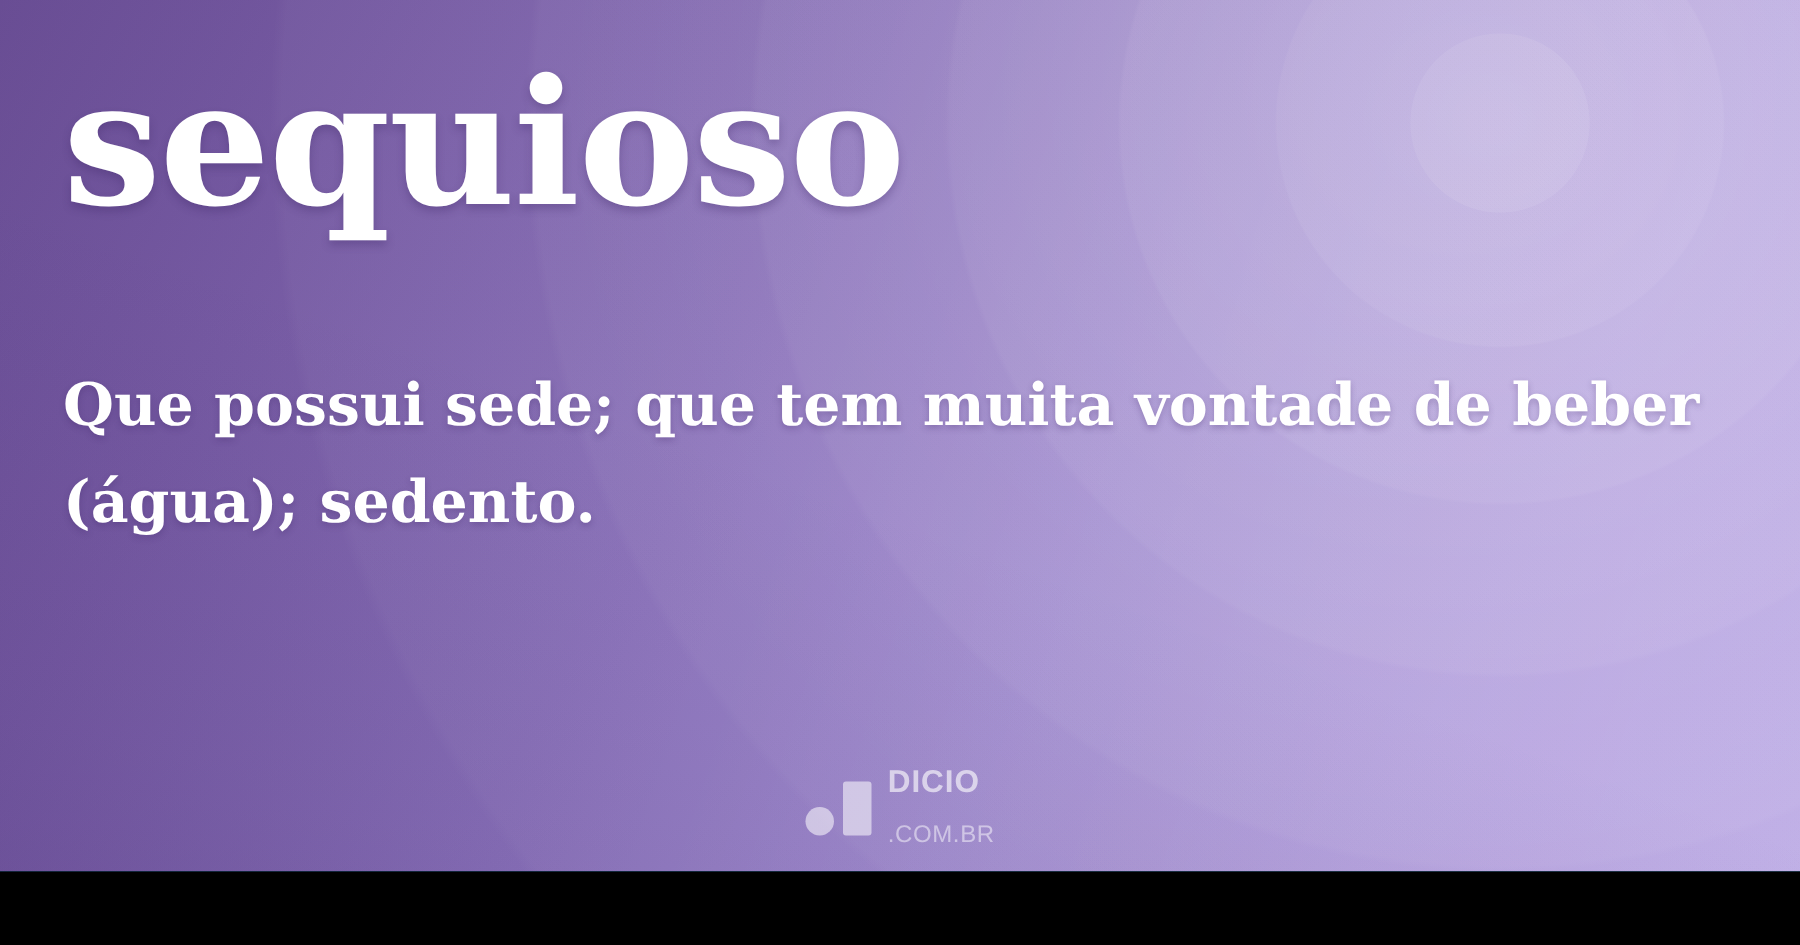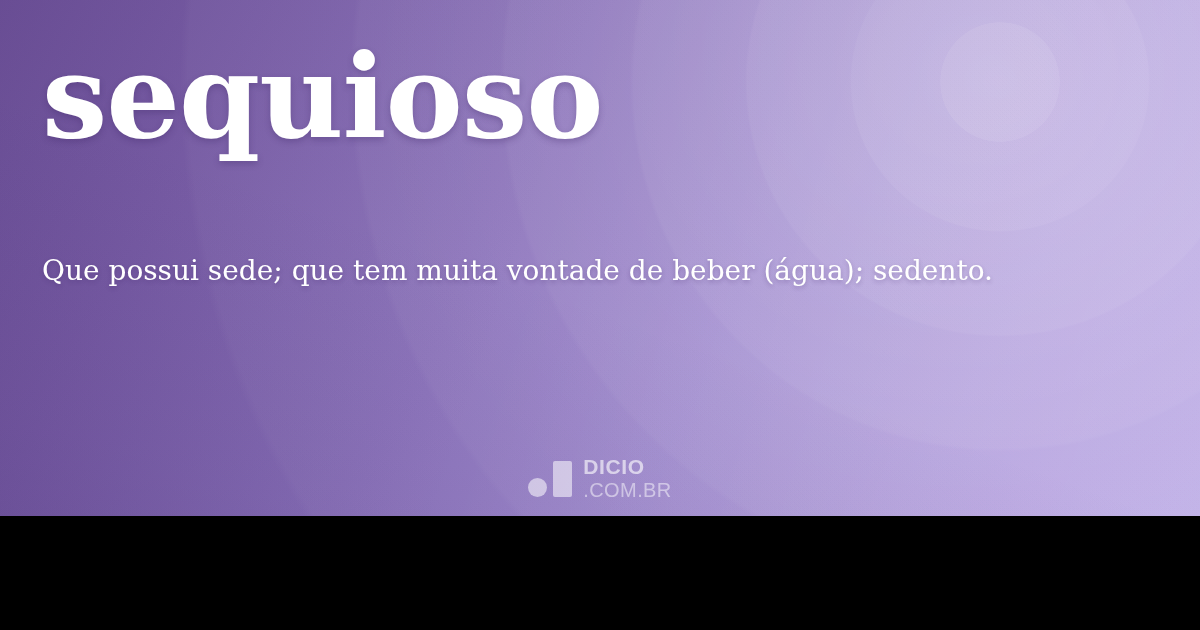--- a/index.html
+++ b/index.html
@@ -5,21 +5,21 @@
 <style>
   html, body {
     margin: 0;
     padding: 0;
     background: #000;
   }
 
   .card {
     position: relative;
     width: 1200px;
-    height: 516px;
+    height: 581px;
     overflow: hidden;
     background: #0369a1;
     font-family: "DejaVu Serif", "Liberation Serif", serif;
     -webkit-font-smoothing: antialiased;
   }
 
   
   .bg-base {
     position: absolute;
     inset: 0;
@@ -100,22 +100,22 @@
   .definitions {
     position: absolute;
     left: 42px;
     top: 238px;
     width: 1120px;
   }
 
   .def {
     margin: 0;
     font-family: "DejaVu Serif", "Liberation Serif", serif;
-    font-weight: 400;
-    font-size: 28px;
+    font-weight: 700;
+    font-size: 39px;
     line-height: 65px;
     color: #ffffff;
     text-shadow: 0 2px 4px rgba(60,36,100,0.28);
   }
 
   
   .logo {
     position: absolute;
     left: 0;
     right: 0;
@@ -161,25 +161,25 @@
     font-family: "Liberation Sans", sans-serif;
     font-weight: 700;
     font-size: 21px;
     letter-spacing: 0.6px;
     color: #ffffff;
   }
 
   .logo-tld {
     font-family: "Liberation Sans", sans-serif;
     font-weight: 400;
-    font-size: 20px;
+    font-size: 16px;
     letter-spacing: 0.4px;
     color: #ffffff;
     opacity: 0.80;
-    margin-top: 3px;
+    margin-top: 17px;
   }
 </style>
 </head>
 <body>
 
 <div class="card">
 
   <div class="bg-base"></div>
   <div class="bg-diag"></div>
   <div class="bg-rings"></div>

